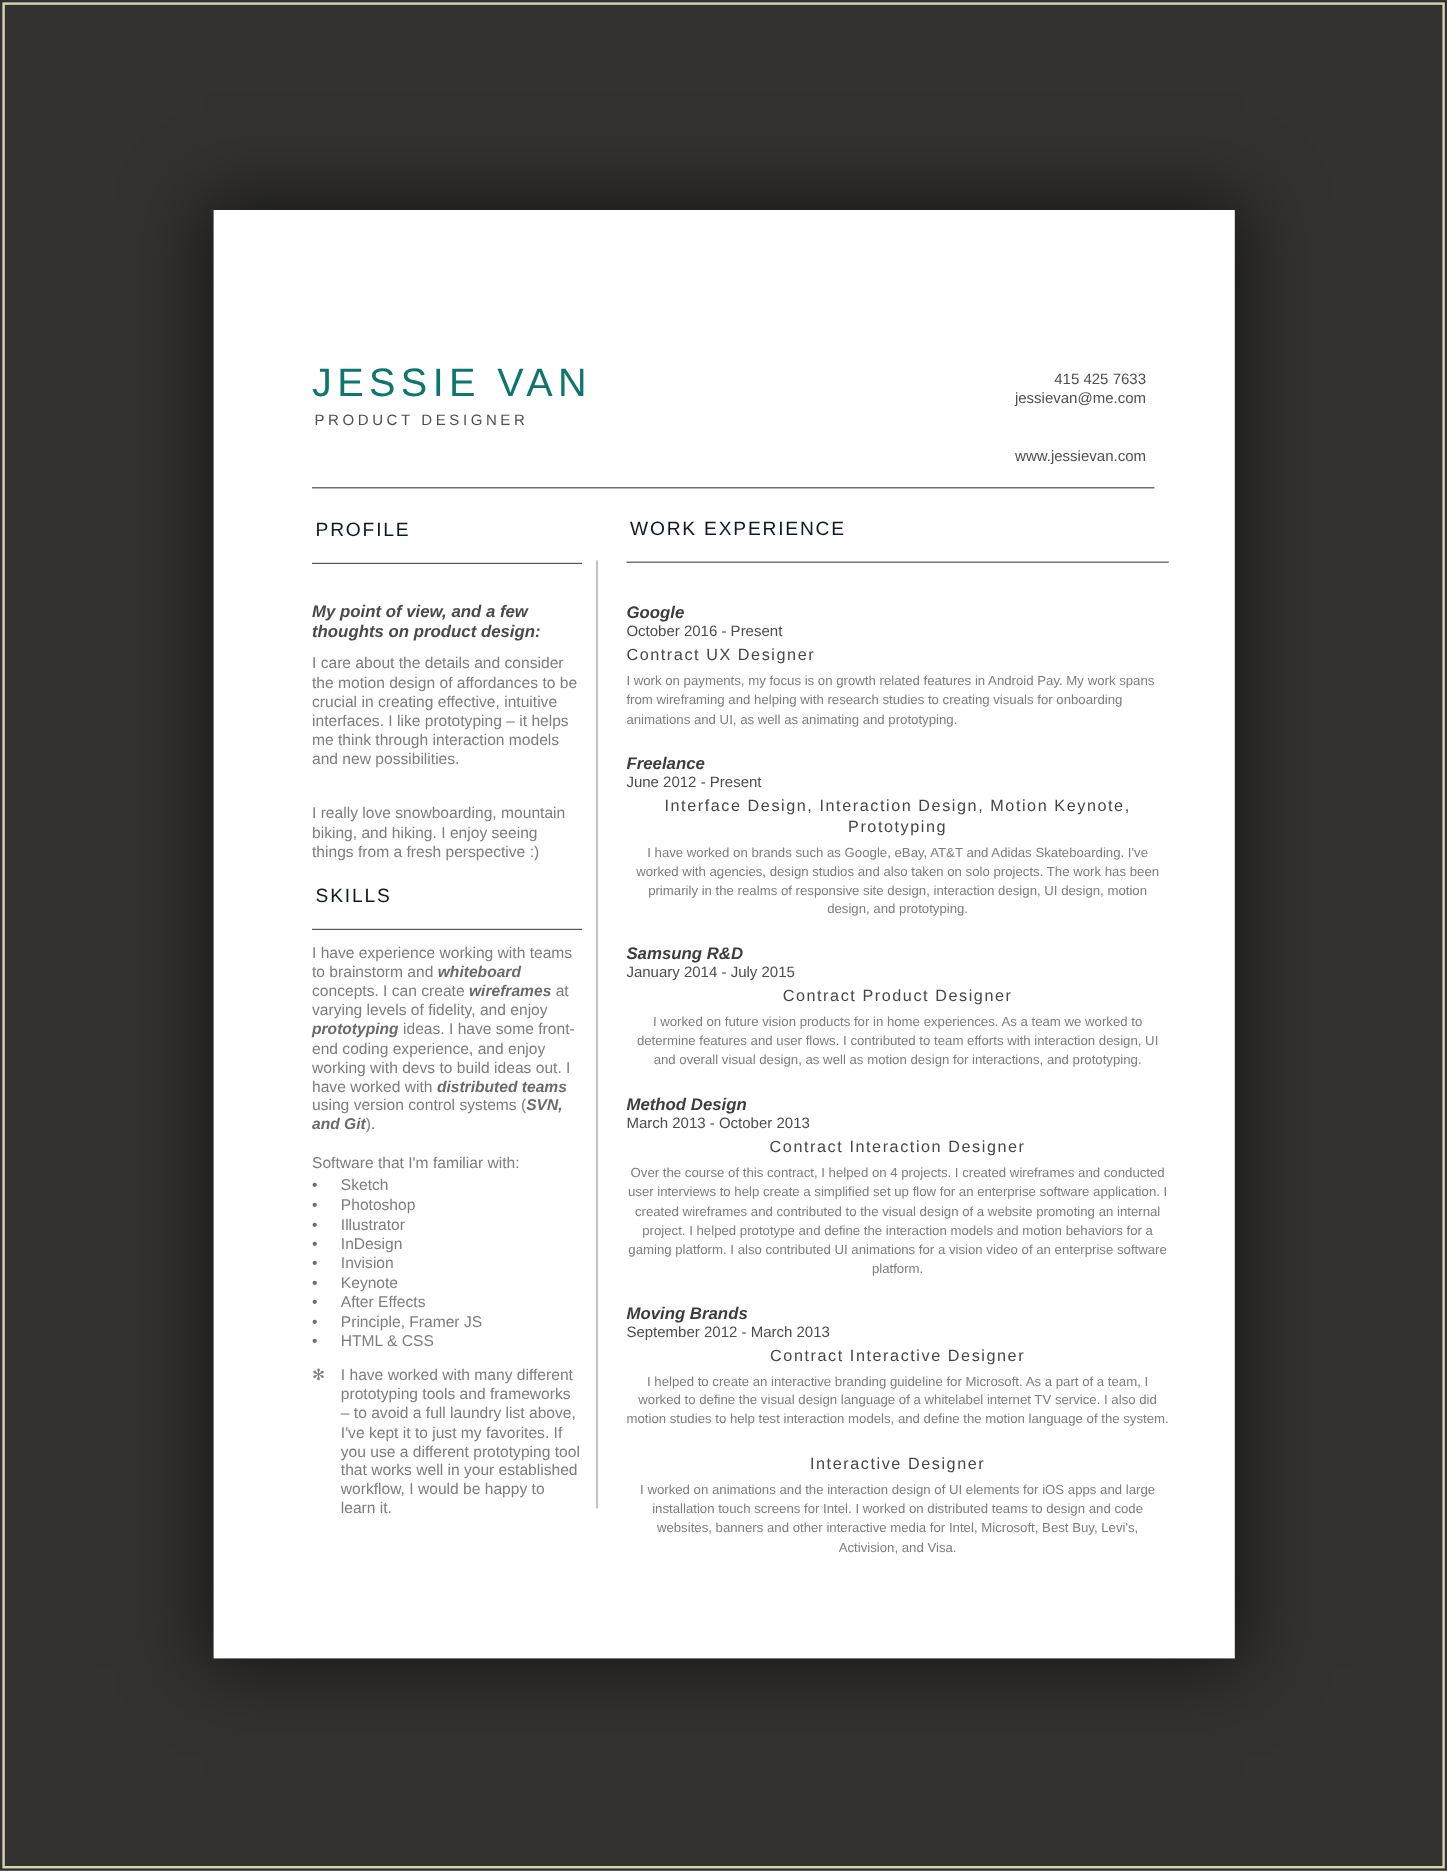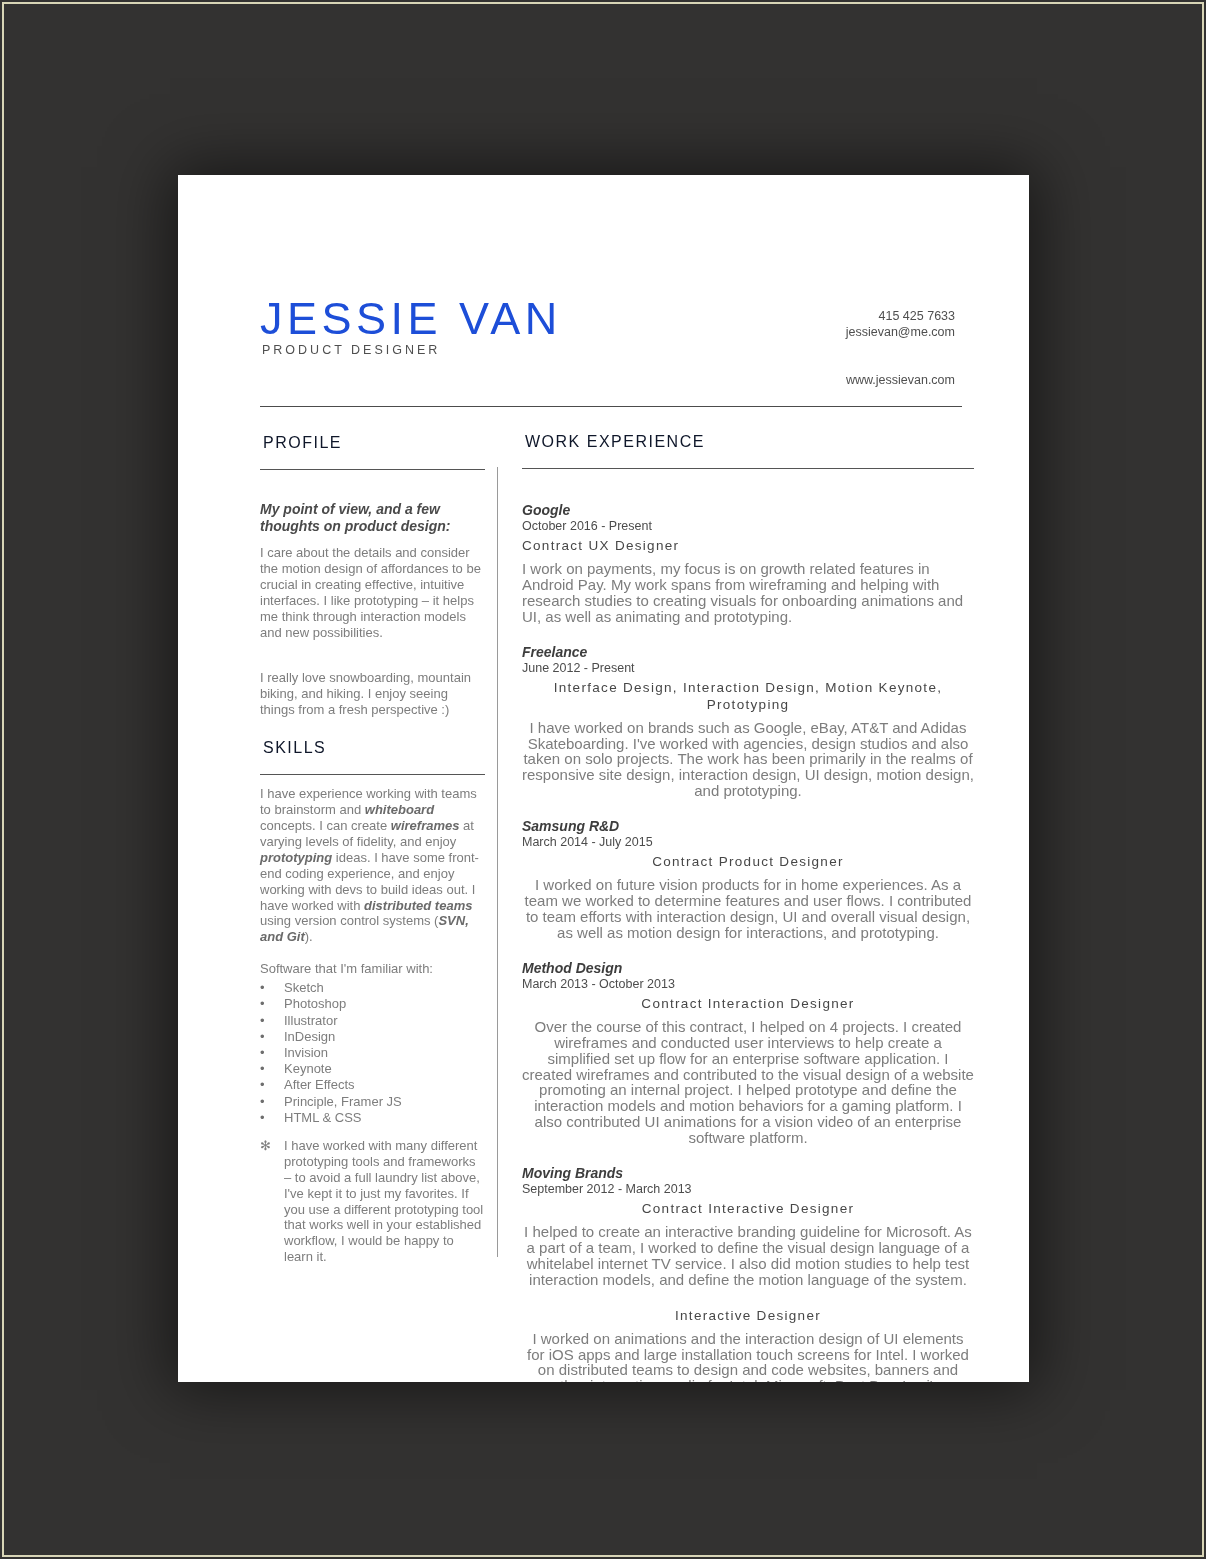--- a/index.html
+++ b/index.html
@@ -15,22 +15,22 @@
   }
   .paper{
     position:absolute;left:178px;top:175px;width:851px;height:1207px;
     background:var(--paper,#ffffff);
     box-shadow:0 0 60px 8px rgba(0,0,0,0.55);
     overflow:hidden;
   }
   
   .name-block{position:absolute;left:82px;top:126px;}
   .name{
-    margin:0;font-size:45px;font-weight:400;letter-spacing:4.5px;
-    color:#1d4ed8;line-height:36px;white-space:nowrap;
+    margin:0;font-size:33px;font-weight:400;letter-spacing:4.5px;
+    color:#0f766e;line-height:36px;white-space:nowrap;
   }
   .subtitle{
     margin:6px 0 0 2px;font-size:12.5px;letter-spacing:3px;
     color:#4f4f4f;white-space:nowrap;
   }
   .contact{
     position:absolute;right:74px;top:133px;text-align:right;
     font-size:12.5px;line-height:16px;color:#4f4f4f;
   }
   .contact .website{margin-top:32px;}
@@ -59,21 +59,21 @@
   .note{display:flex;margin-top:12px;}
   .note .marker{width:24px;color:#7d7d7d;}
   .note .note-text{flex:1;}
   
   .entries{margin-top:33px;}
   .entry + .entry{margin-top:19px;text-align:center;}
   .e-head{display:flex;justify-content:space-between;align-items:baseline;padding-right:27px;flex-direction:column;}
   .company{font-style:italic;font-weight:700;font-size:14px;color:#3d3d3d;line-height:17px;}
   .dates{font-size:12.5px;color:#4c4c4c;}
   .e-title{margin-top:4px;font-size:13.5px;letter-spacing:1.3px;color:#474747;line-height:17px;}
-  .e-desc{margin-top:7px;font-size:15px;line-height:15.9px;color:#7d7d7d;}
+  .e-desc{margin-top:7px;font-size:11px;line-height:15.9px;color:#7d7d7d;}
 </style>
 </head>
 <body style="--bg: #333231; --frame: #d8d5b6; --paper: #ffffff; --heading: #3a3a3a; --body: #7d7d7d; --rule: #555555;">
 
 <div class="frame"></div>
 
 <div class="paper">
 
   <div class="name-block">
     <h1 class="name">JESSIE VAN</h1>
@@ -177,21 +177,21 @@
             <span class="company">Freelance</span>
             <span class="dates">June 2012 - Present</span>
           </div>
           <div class="e-title">Interface Design, Interaction Design, Motion Keynote, Prototyping</div>
           <div class="e-desc">I have worked on brands such as Google, eBay, AT&amp;T and Adidas Skateboarding. I've worked with agencies, design studios and also taken on solo projects. The work has been primarily in the realms of responsive site design, interaction design, UI design, motion design, and prototyping.</div>
         </div>
 
         <div class="entry">
           <div class="e-head">
             <span class="company">Samsung R&amp;D</span>
-            <span class="dates">March 2014 - July 2015</span>
+            <span class="dates">January 2014 - July 2015</span>
           </div>
           <div class="e-title">Contract Product Designer</div>
           <div class="e-desc">I worked on future vision products for in home experiences. As a team we worked to determine features and user flows. I contributed to team efforts with interaction design, UI and overall visual design, as well as motion design for interactions, and prototyping.</div>
         </div>
 
         <div class="entry">
           <div class="e-head">
             <span class="company">Method Design</span>
             <span class="dates">March 2013 - October 2013</span>
           </div>

